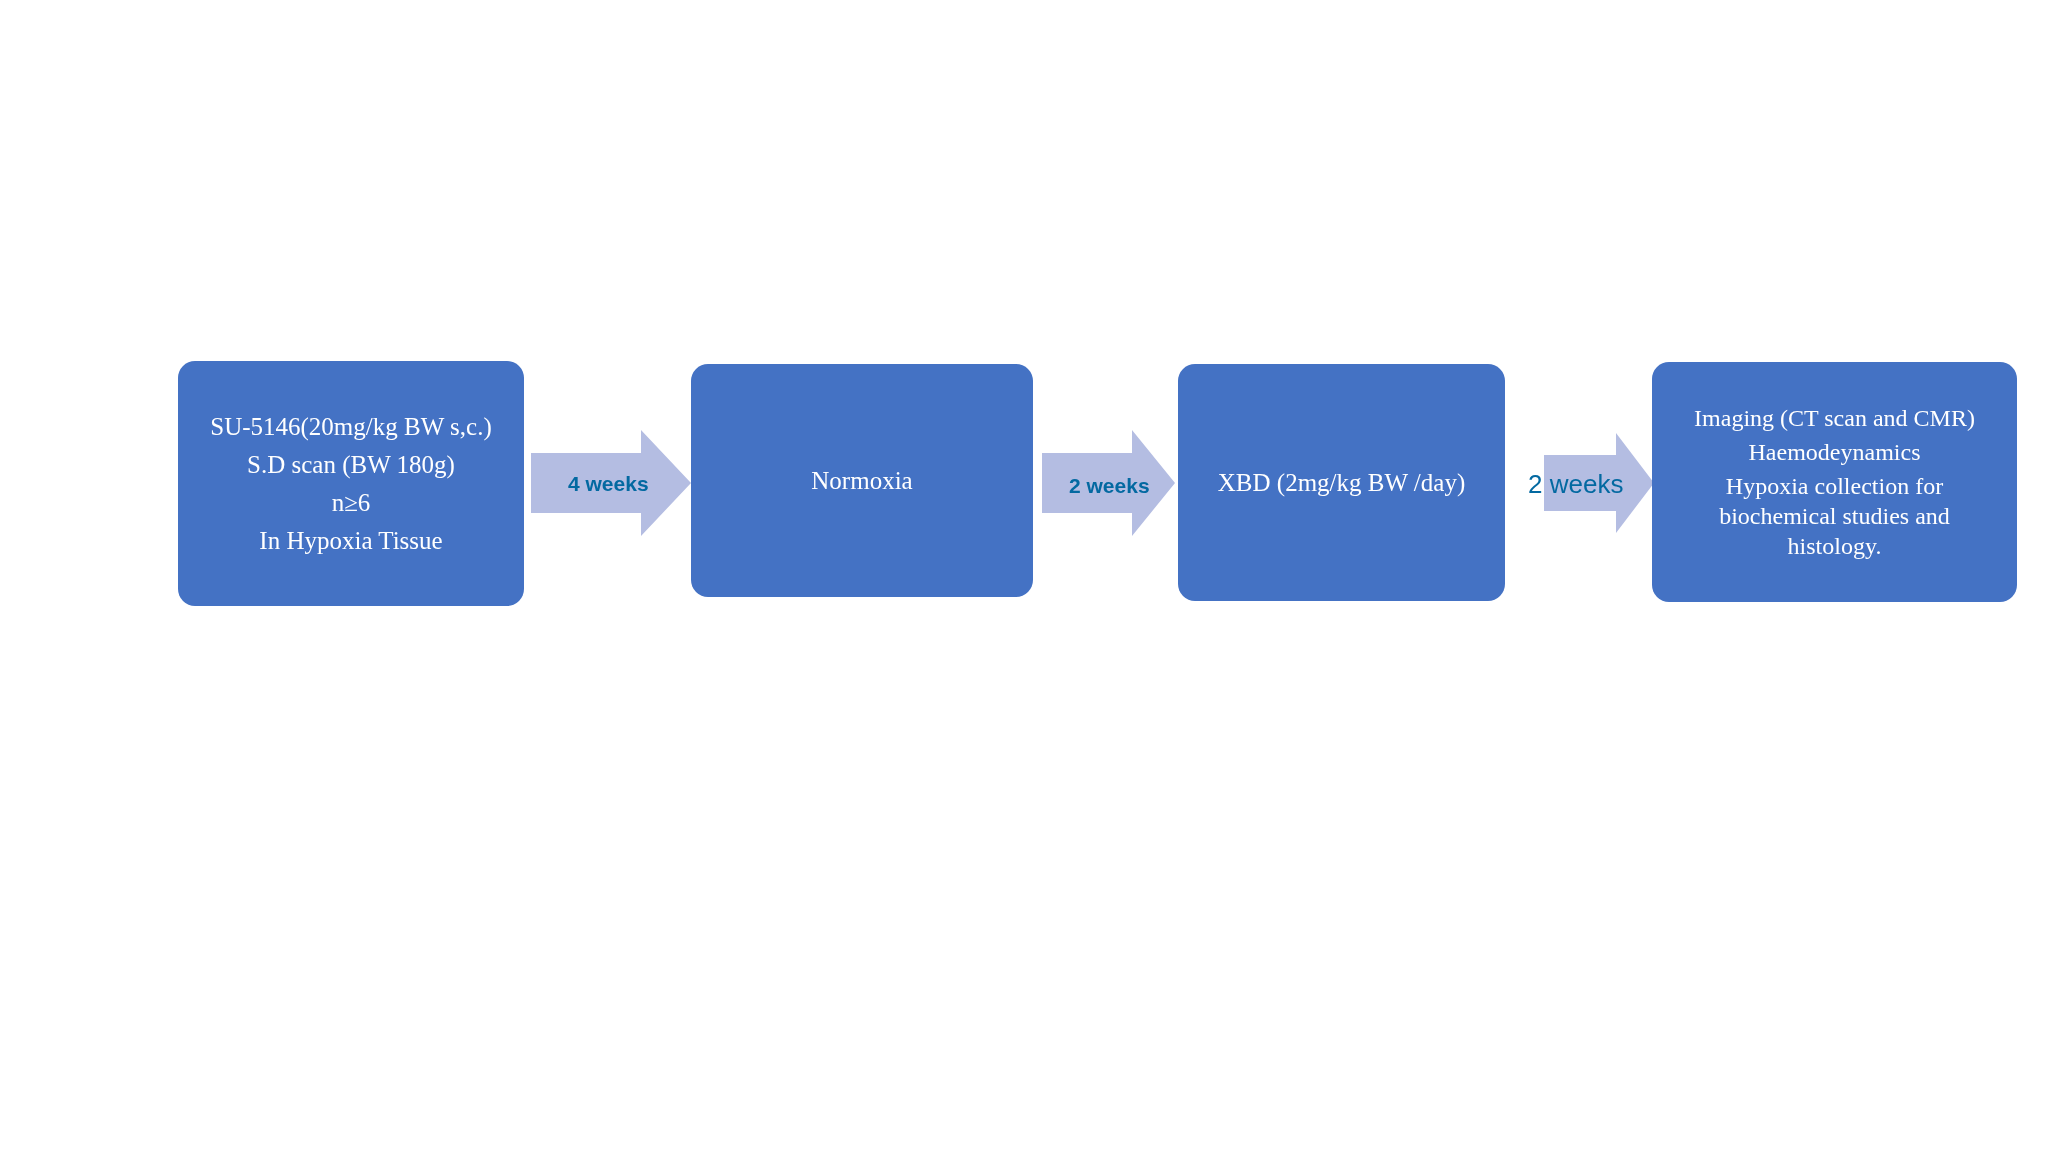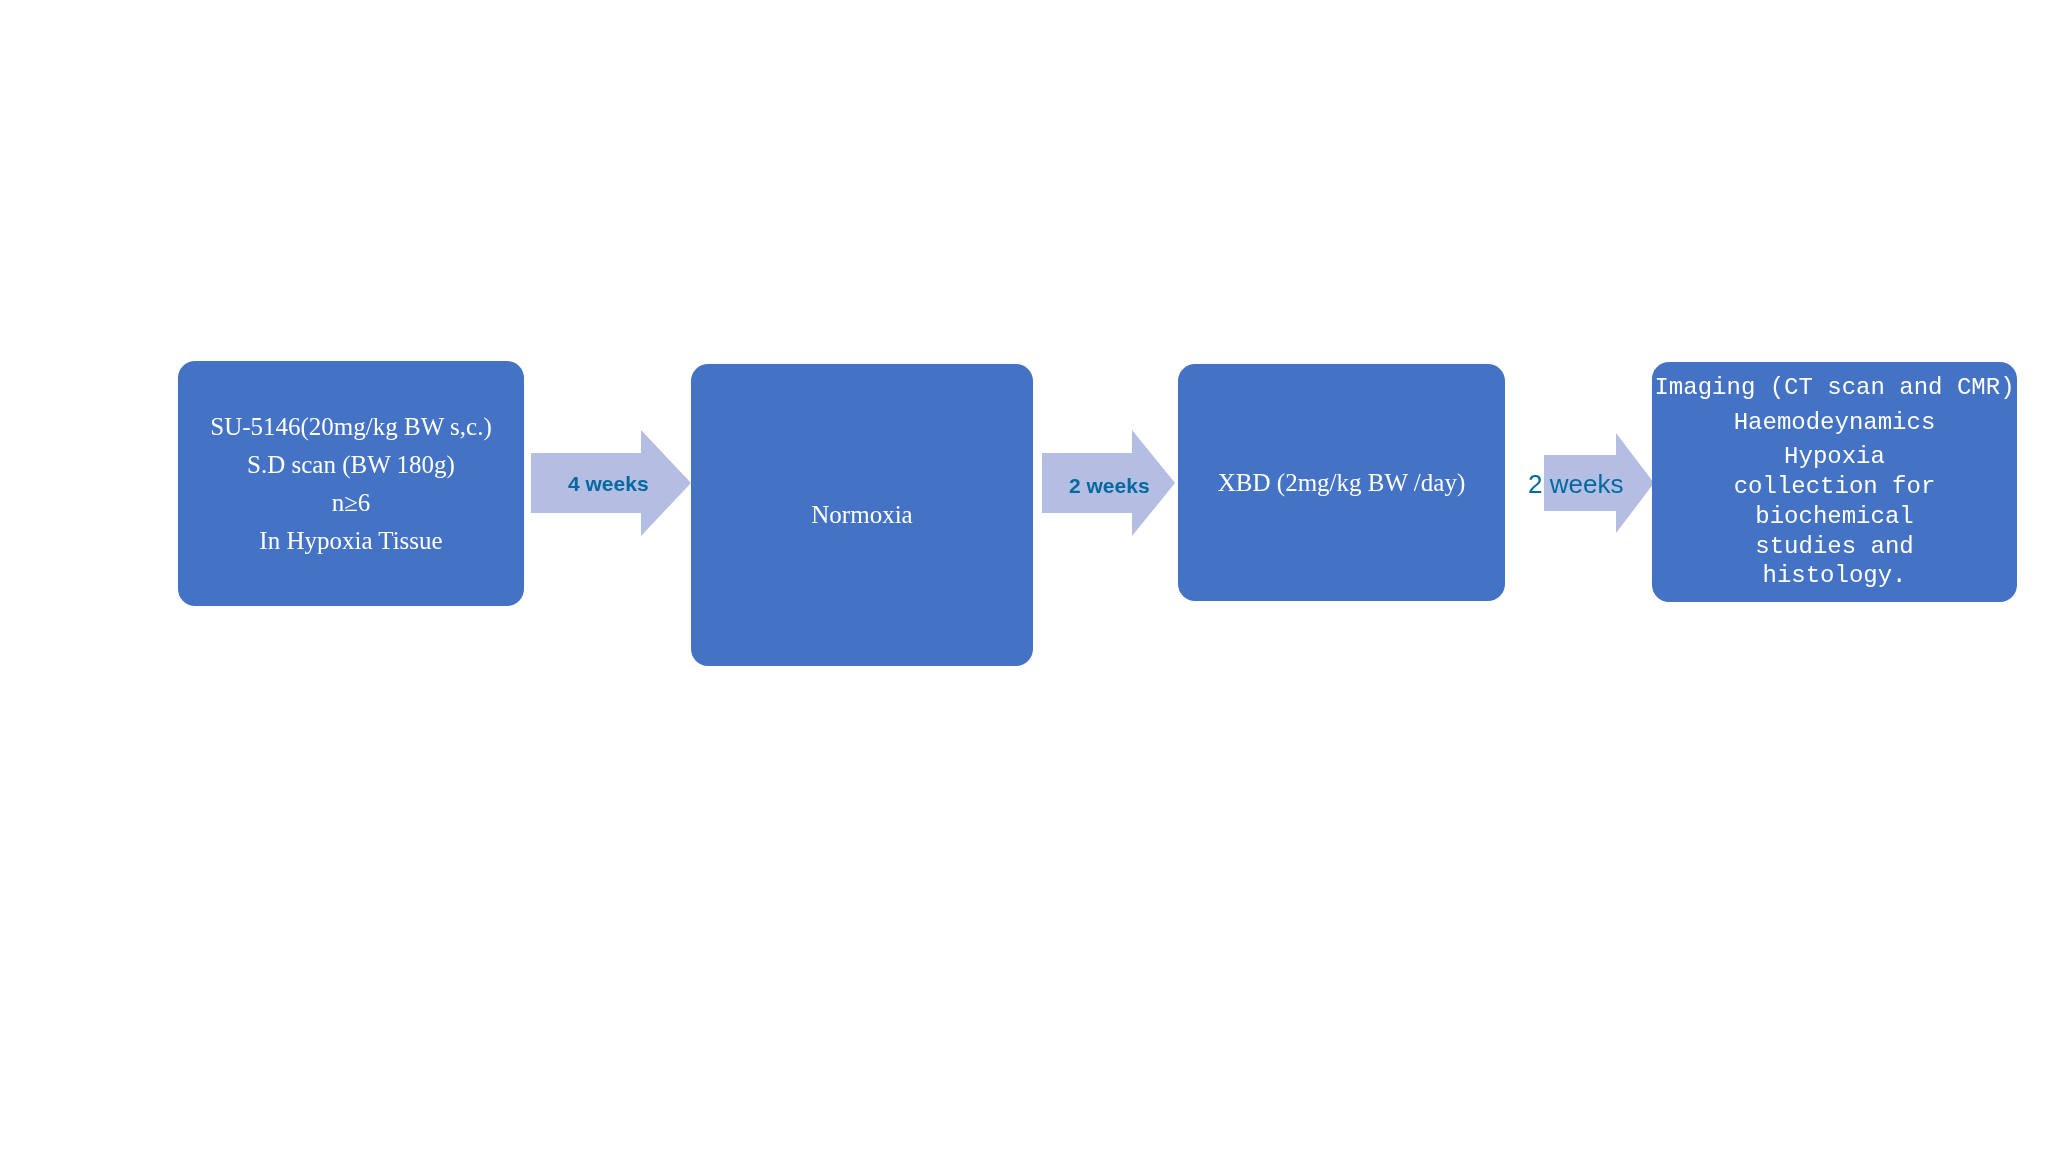--- a/index.html
+++ b/index.html
@@ -37,25 +37,24 @@
     font-family: "Liberation Serif", serif;
     text-align: center;
     line-height: 1.28;
   }
   .box .line {
     display: block;
     white-space: nowrap;
   }
   .box .para {
     display: block;
-    font-family: Liberation Mono, monospace;
   }
 
   #box-1 { left: 178px;  top: 361px; width: 346px; height: 245px; font-size: 25px; }
-  #box-2 { left: 691px;  top: 364px; width: 342px; height: 302px; font-size: 25px; }
+  #box-2 { left: 691px;  top: 364px; width: 342px; height: 233px; font-size: 25px; }
   #box-3 { left: 1178px; top: 364px; width: 327px; height: 237px; font-size: 25px; }
   #box-4 { left: 1652px; top: 362px; width: 365px; height: 240px; font-size: 24px; }
 
   #box-1 .line { margin: 3px 8px; }
   #box-4 .para { margin: 2px 0; }
   #box-4 .para.wrapped { line-height: 1.24; max-width: 245px; }
 
   
   .arrow {
     position: absolute;

